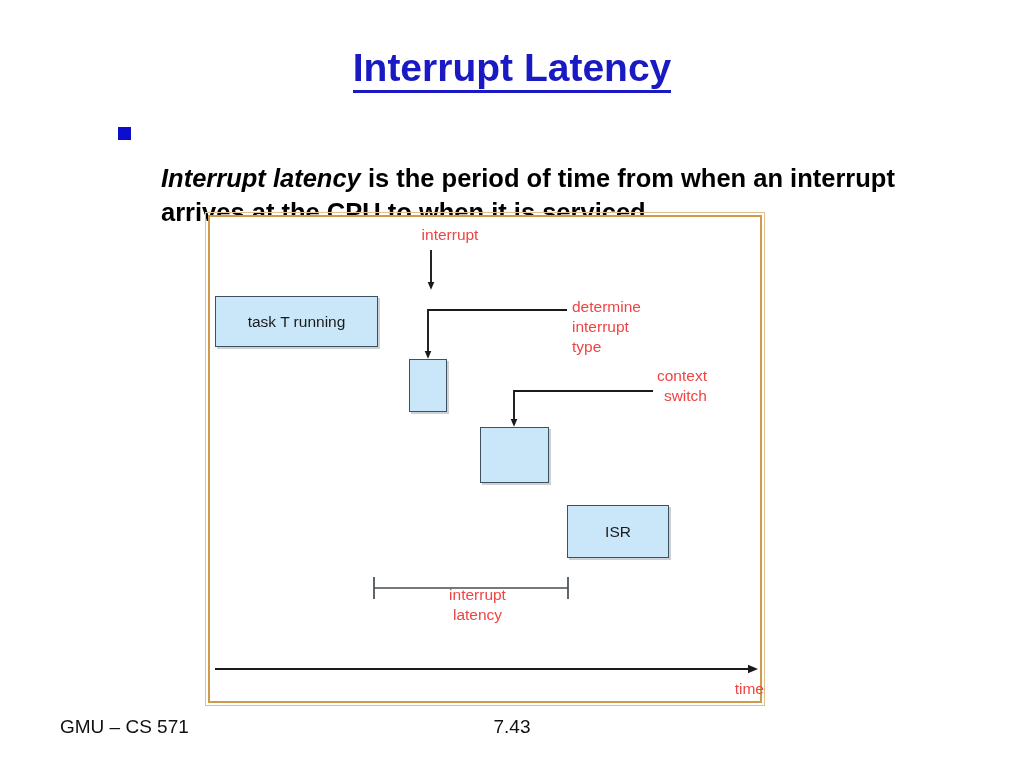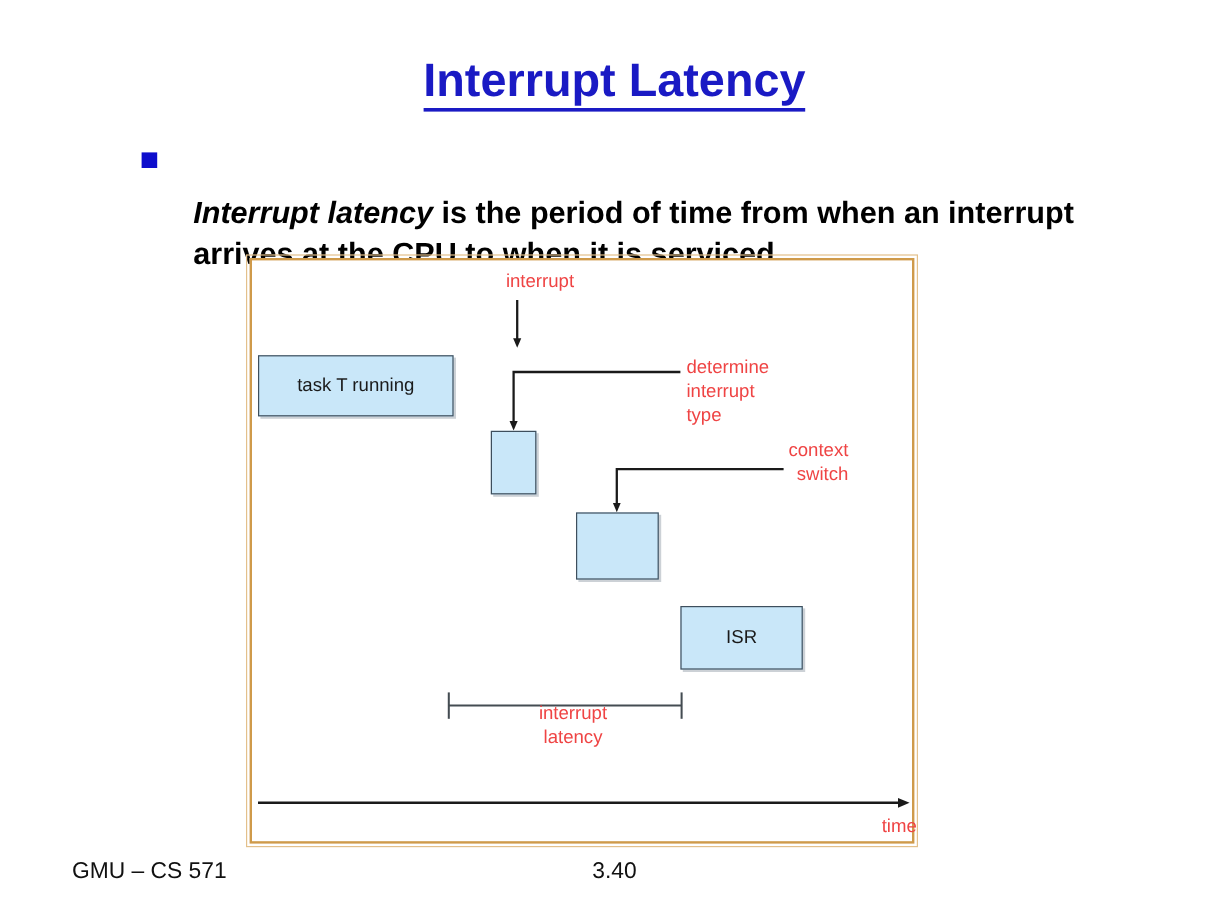--- a/index.html
+++ b/index.html
@@ -198,13 +198,13 @@
     <div class="fig-label" id="label-context">context
 switch</div>
     <div class="fig-label" id="label-latency">interrupt
 latency</div>
     <div class="fig-label" id="label-time">time</div>
 
   </div>
 </div>
 
 <div id="footer-left">GMU – CS 571</div>
-<div id="footer-center">3.40</div>
+<div id="footer-center">7.43</div>
 
 </body></html>

